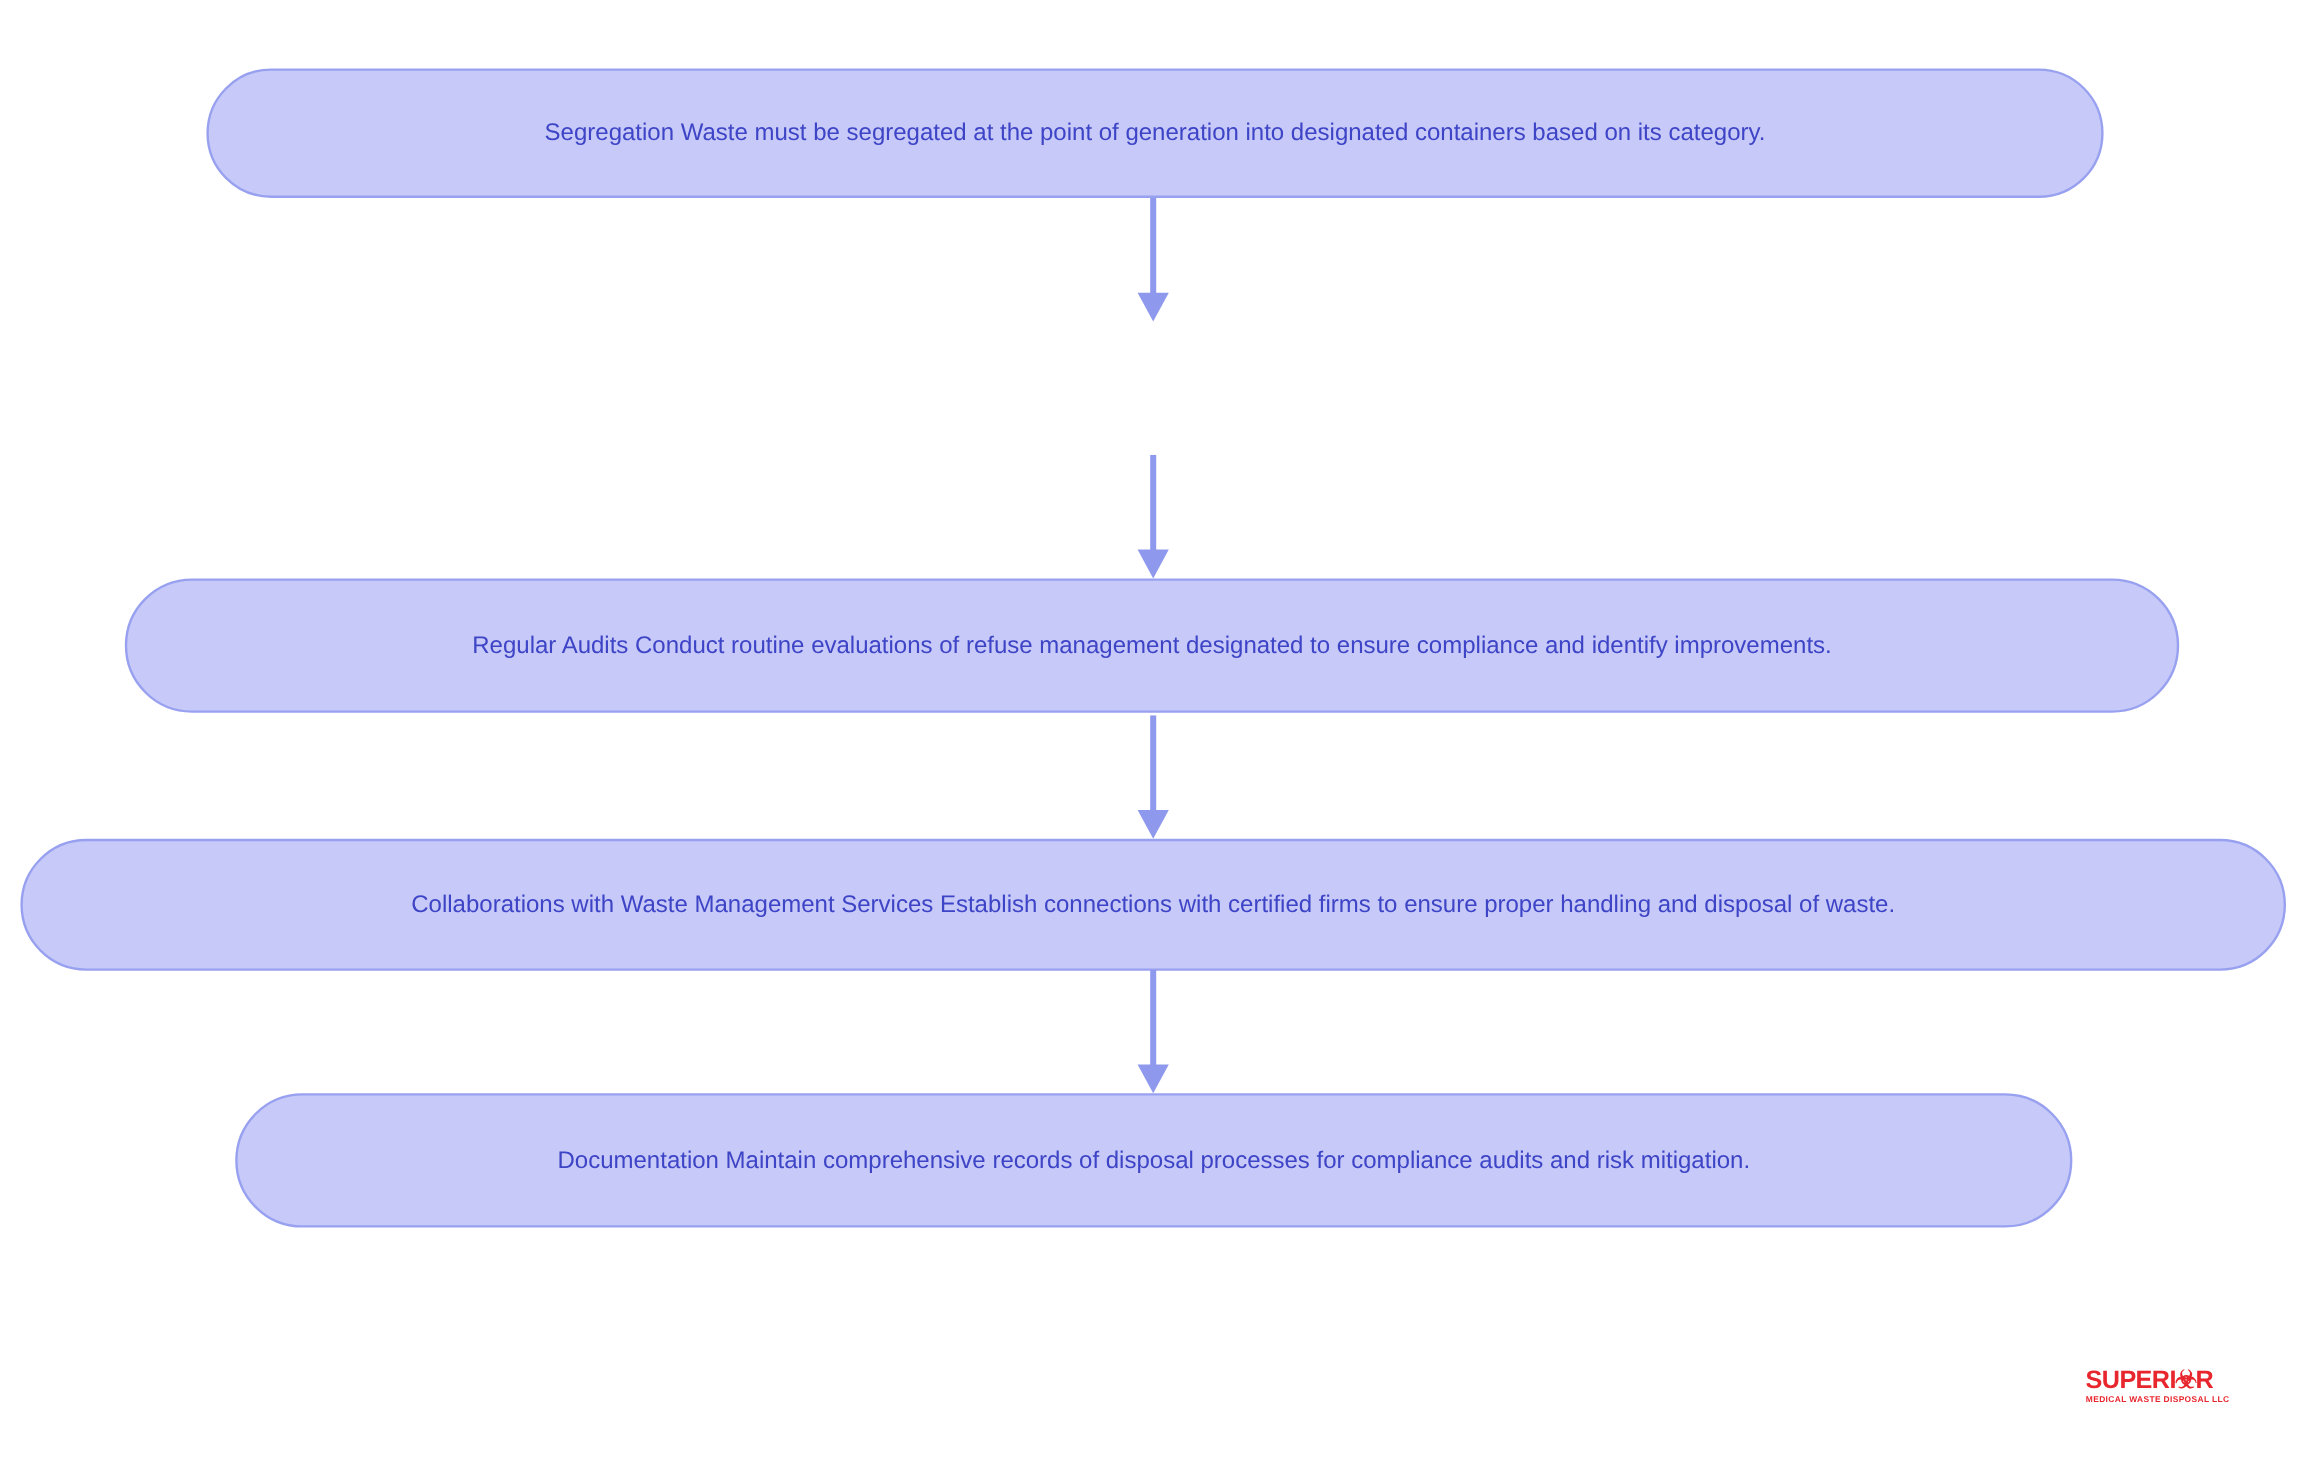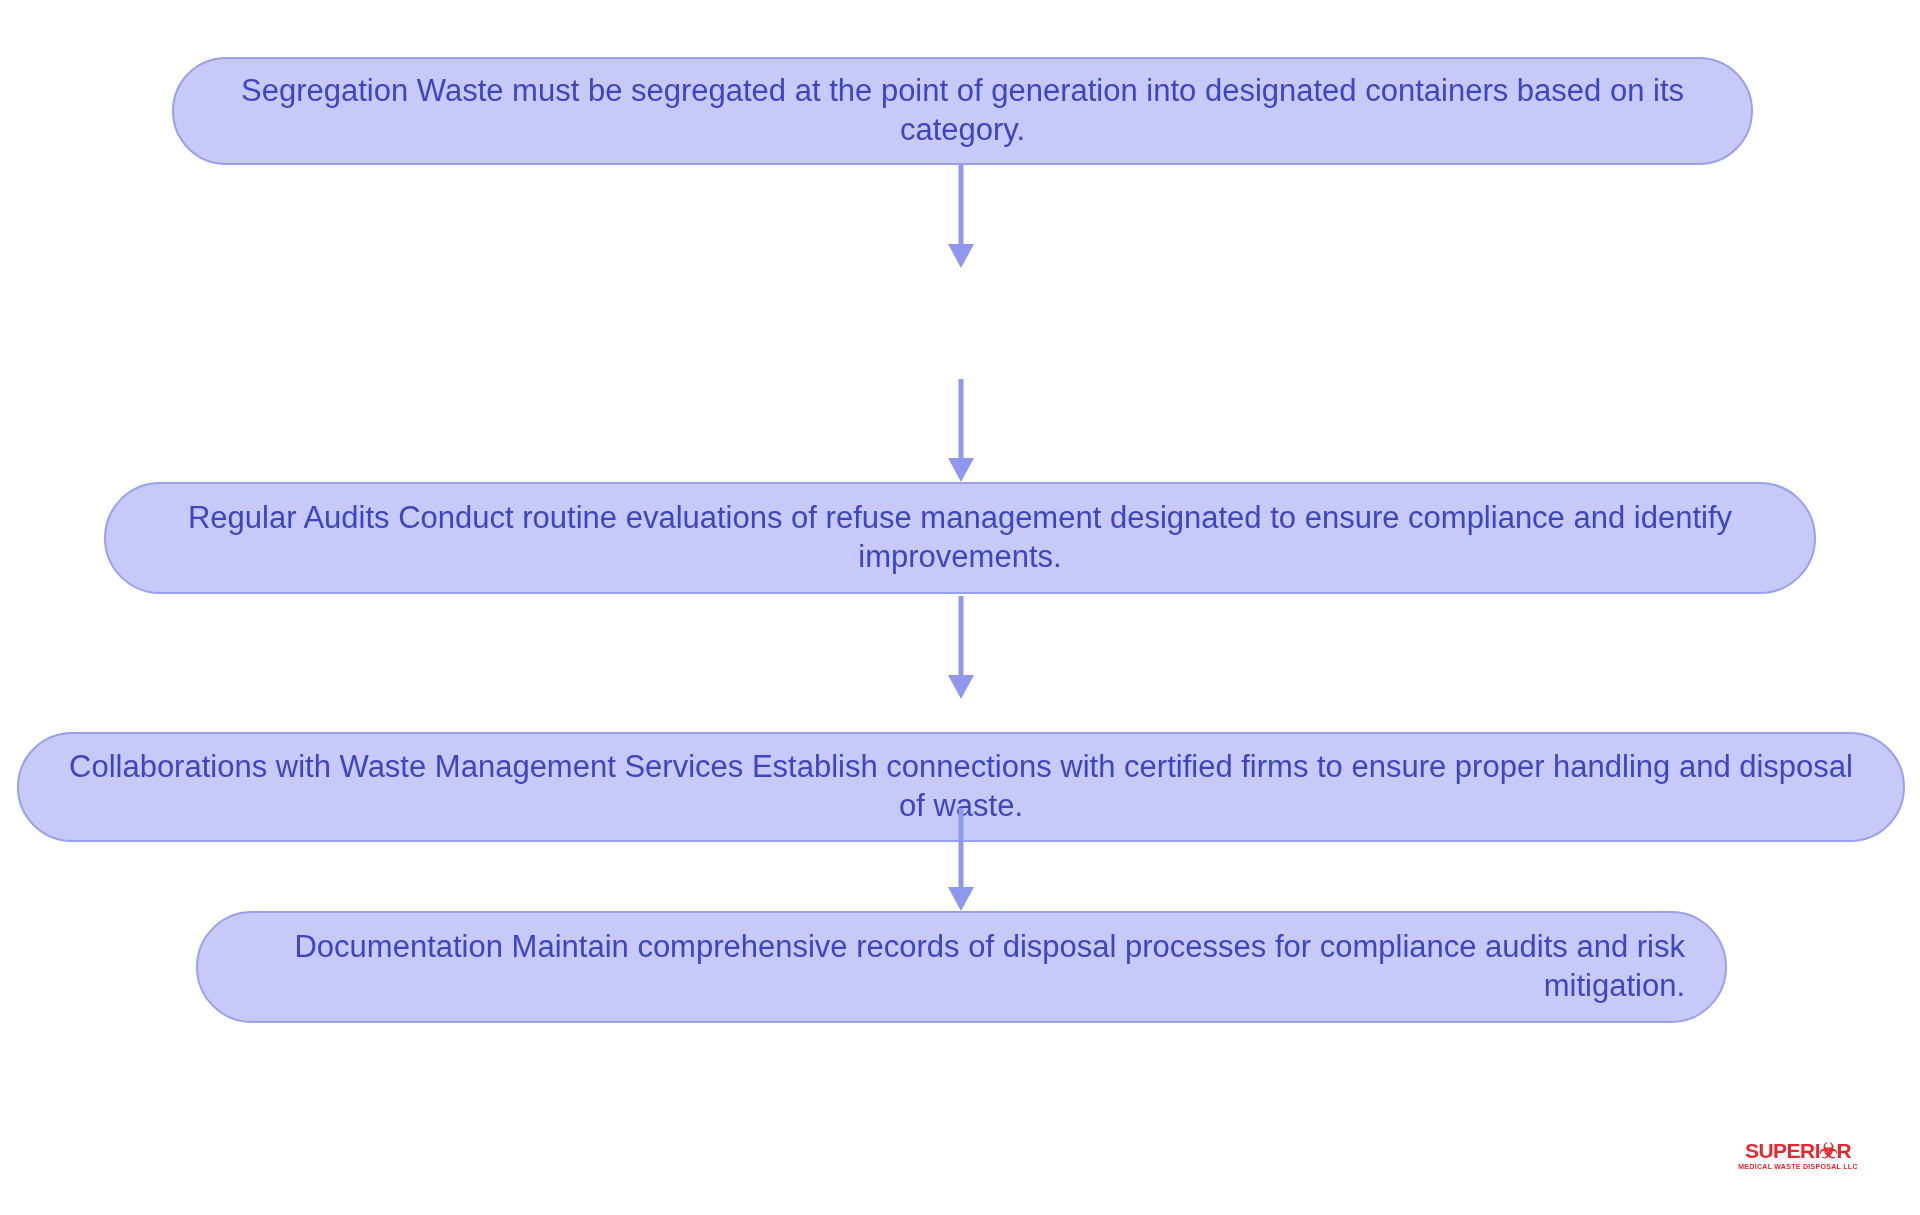--- a/index.html
+++ b/index.html
@@ -14,29 +14,29 @@
   }
   .node {
     position: absolute;
     display: flex;
     align-items: center;
     justify-content: center;
     background: var(--box-fill, #c7c9f8);
     border: 2px solid var(--box-border, #98a1f0);
     border-radius: 56px;
     color: var(--text-color, #3d44c6);
-    font-size: 31px;
+    font-size: 20px;
     line-height: 1.25;
     text-align: center;
     padding: 0 40px;
   }
   .n1 { left: 172px; top: 57px;  width: 1581px; height: 108px; }
   .n2 { left: 233px; top: 268px; width: 1454px; height: 110px; }
   .n3 { left: 104px; top: 482px; width: 1712px; height: 112px; }
-  .n4 { left: 17px;  top: 699px; width: 1888px; height: 110px; margin-top: 33px; }
+  .n4 { left: 17px;  top: 699px; width: 1888px; height: 110px; }
   .n5 { left: 196px; top: 911px; width: 1531px; height: 112px; text-align: right; }
   .arrow {
     position: absolute;
     left: 946px;
     width: 30px;
     height: 103px;
     color: var(--arrow-color, #8e99ee);
   }
   .a1 { top: 165px; }
   .a2 { top: 379px; }
@@ -52,21 +52,21 @@
     color: var(--logo-red, #e8262d);
     line-height: 1;
   }
   .brand {
     font-weight: bold;
     font-size: 21px;
     letter-spacing: -0.5px;
     white-space: nowrap;
     display: flex;
     align-items: center;
-    justify-content: center;
+    justify-content: flex-start;
   }
   .bio {
     font-size: 21px;
     font-weight: bold;
     line-height: 1;
     margin: 0 -1px;
   }
   .tagline {
     font-size: 7px;
     letter-spacing: 0.3px;

